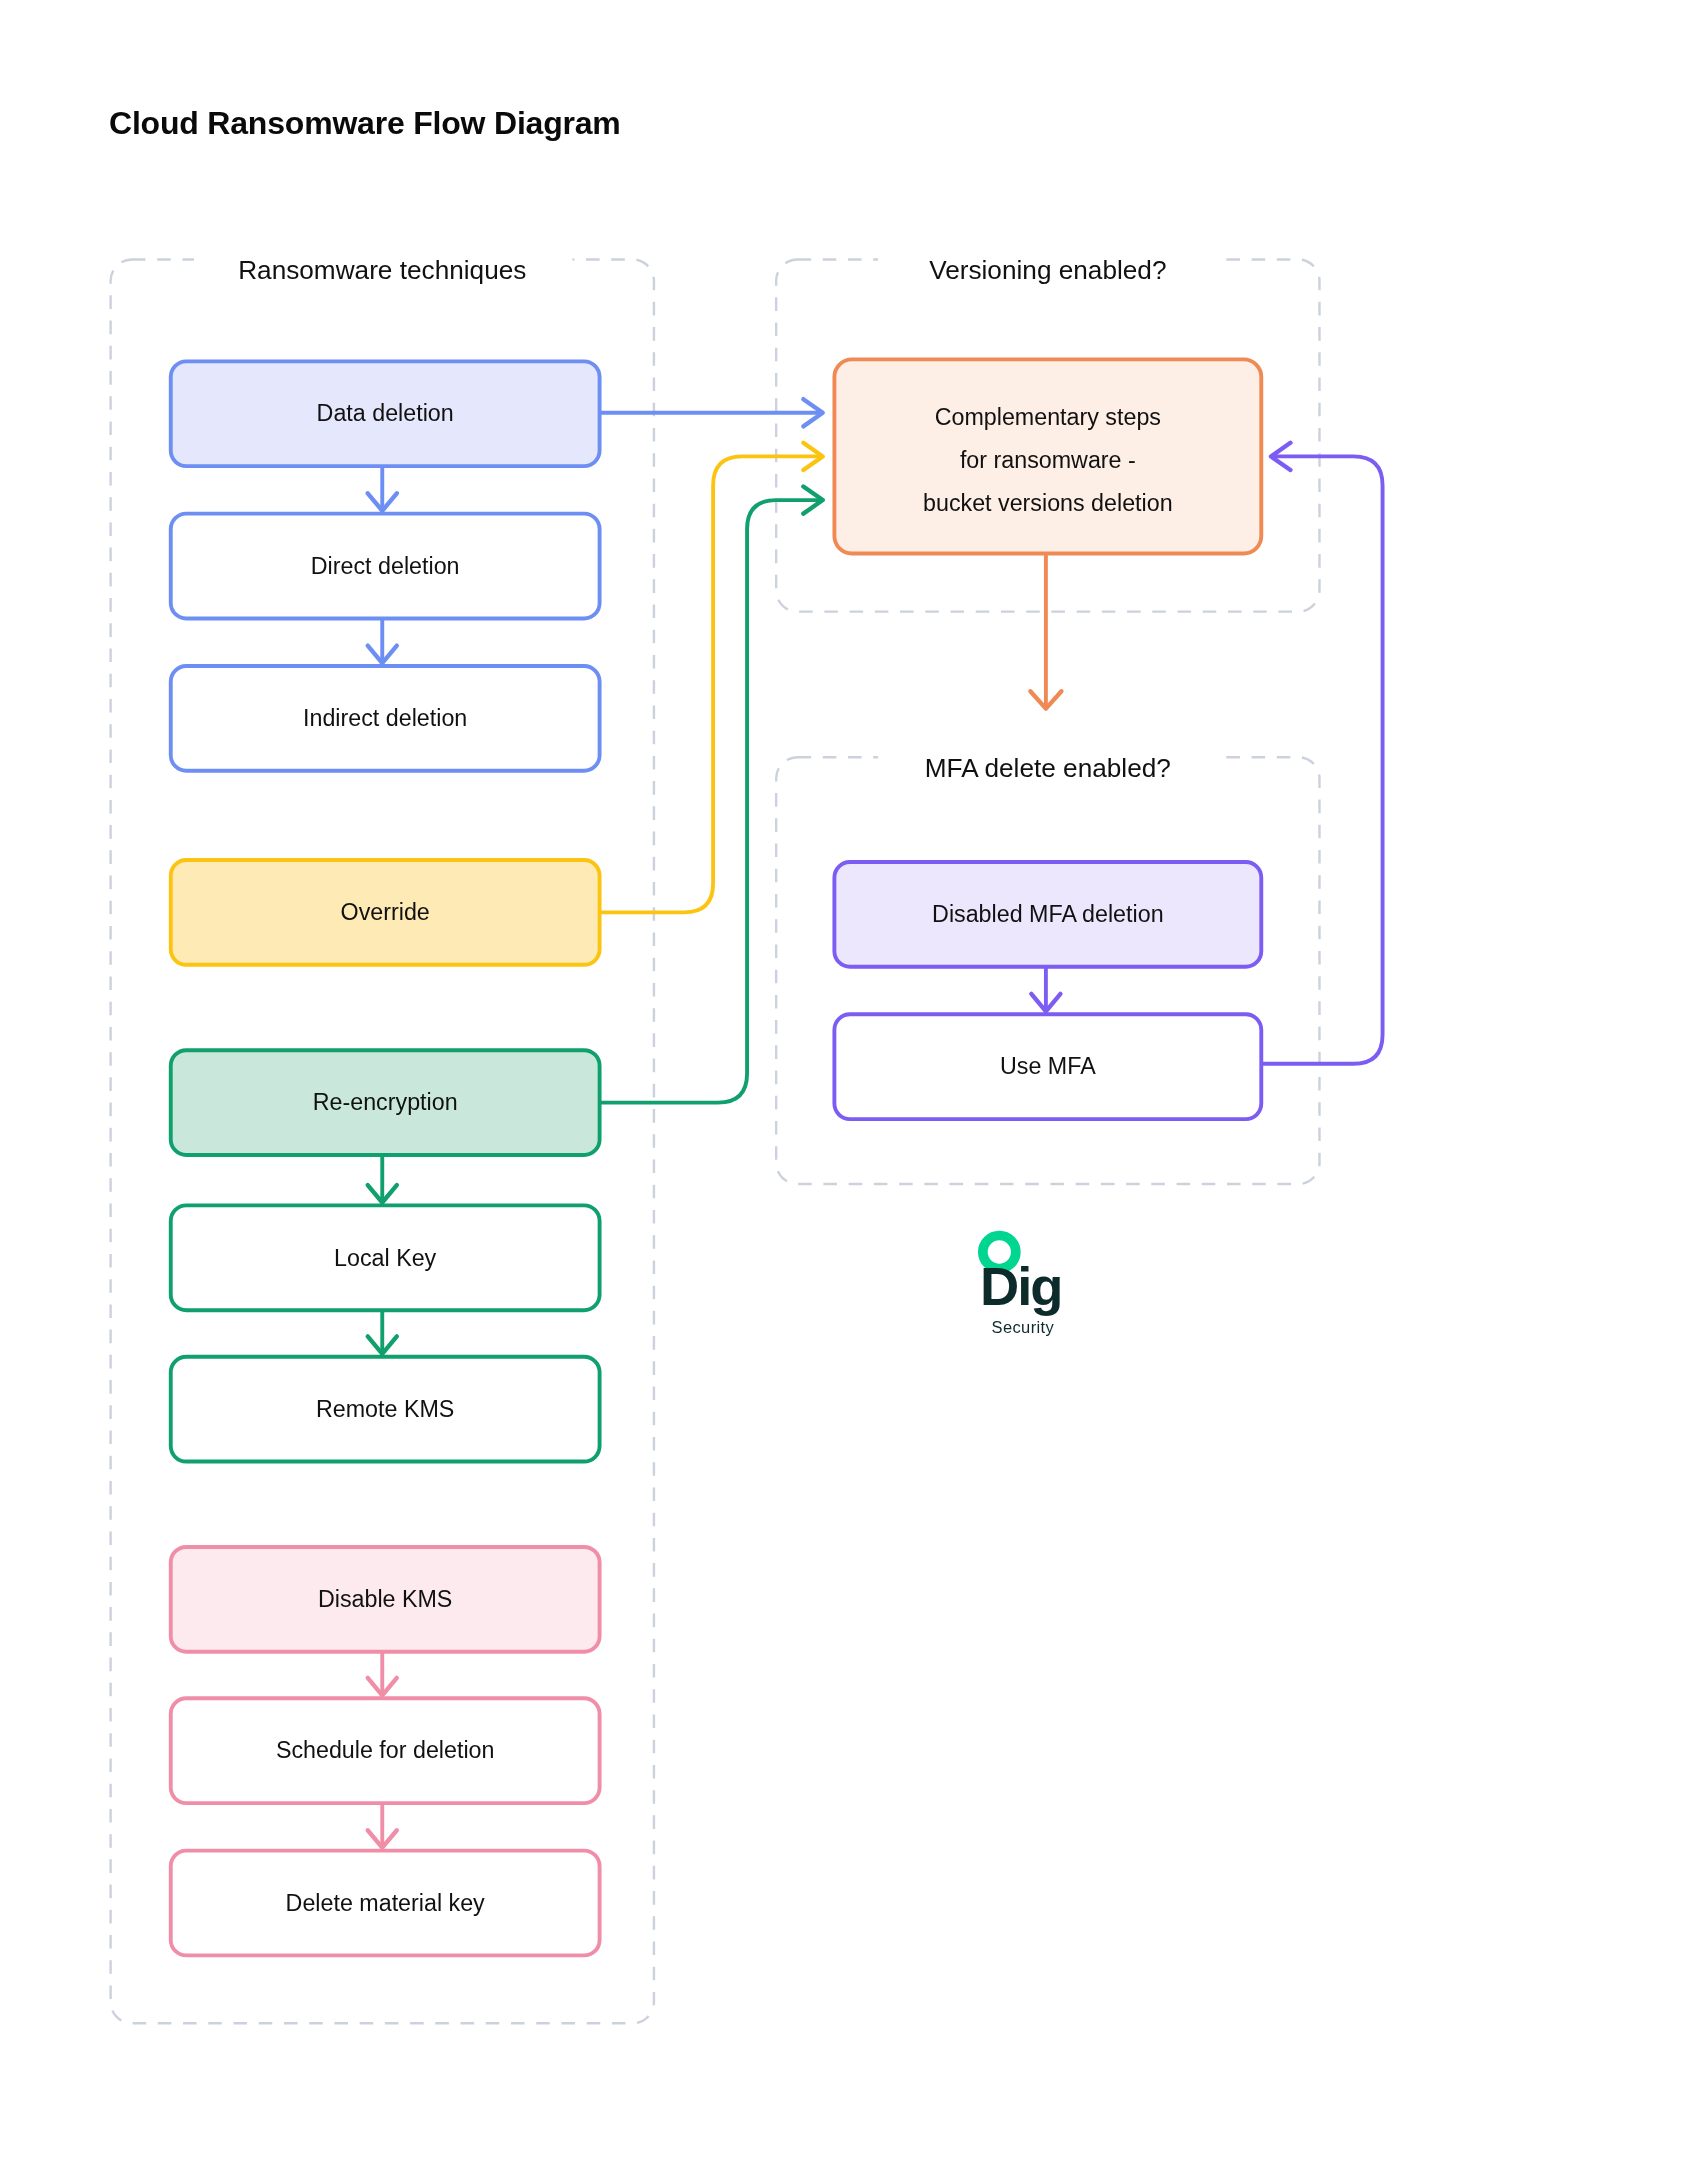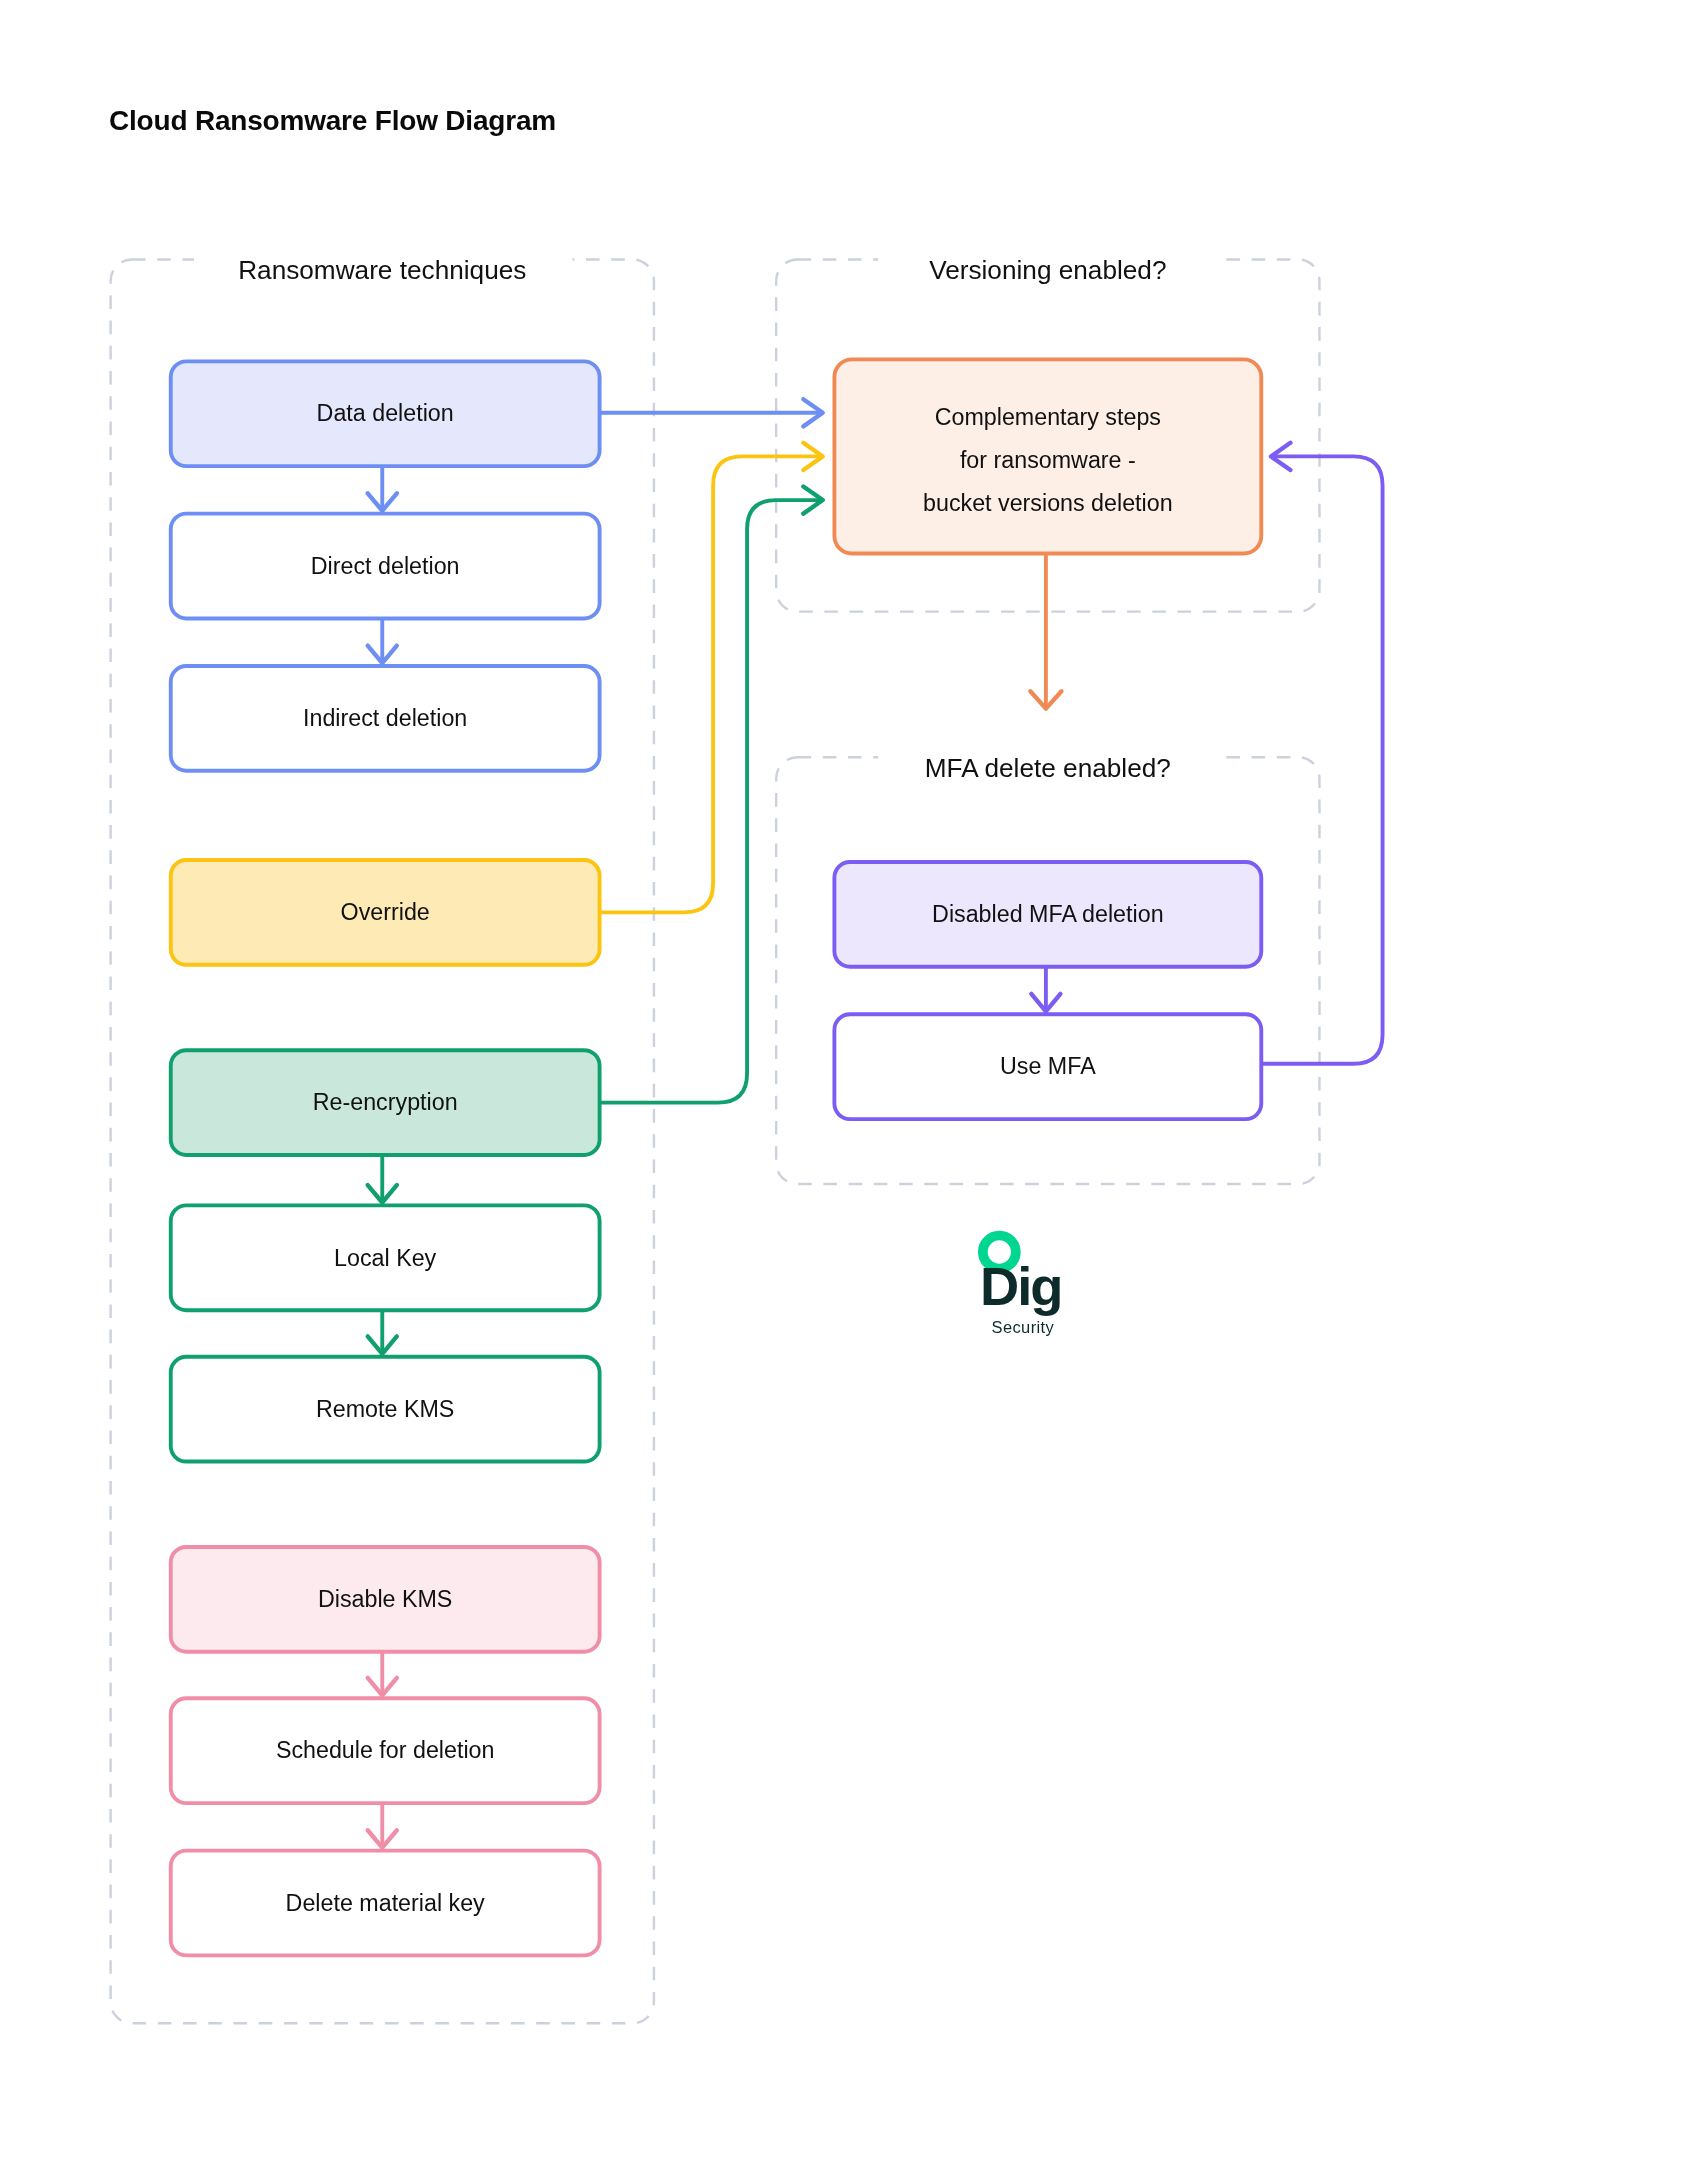--- a/index.html
+++ b/index.html
@@ -13,21 +13,21 @@
     height: 2178px;
     font-family: "Liberation Sans", sans-serif;
     color: #111111;
     position: relative;
     overflow: hidden;
   }
   #page-title {
     position: absolute;
     left: 109px;
     top: 105px;
-    font-size: 28px;
+    font-size: 32px;
     font-weight: bold;
     letter-spacing: -0.2px;
     color: #0a0a0a;
     white-space: nowrap;
   }
   #diagram {
     position: absolute;
     left: 0;
     top: 0;
     width: 1694px;

